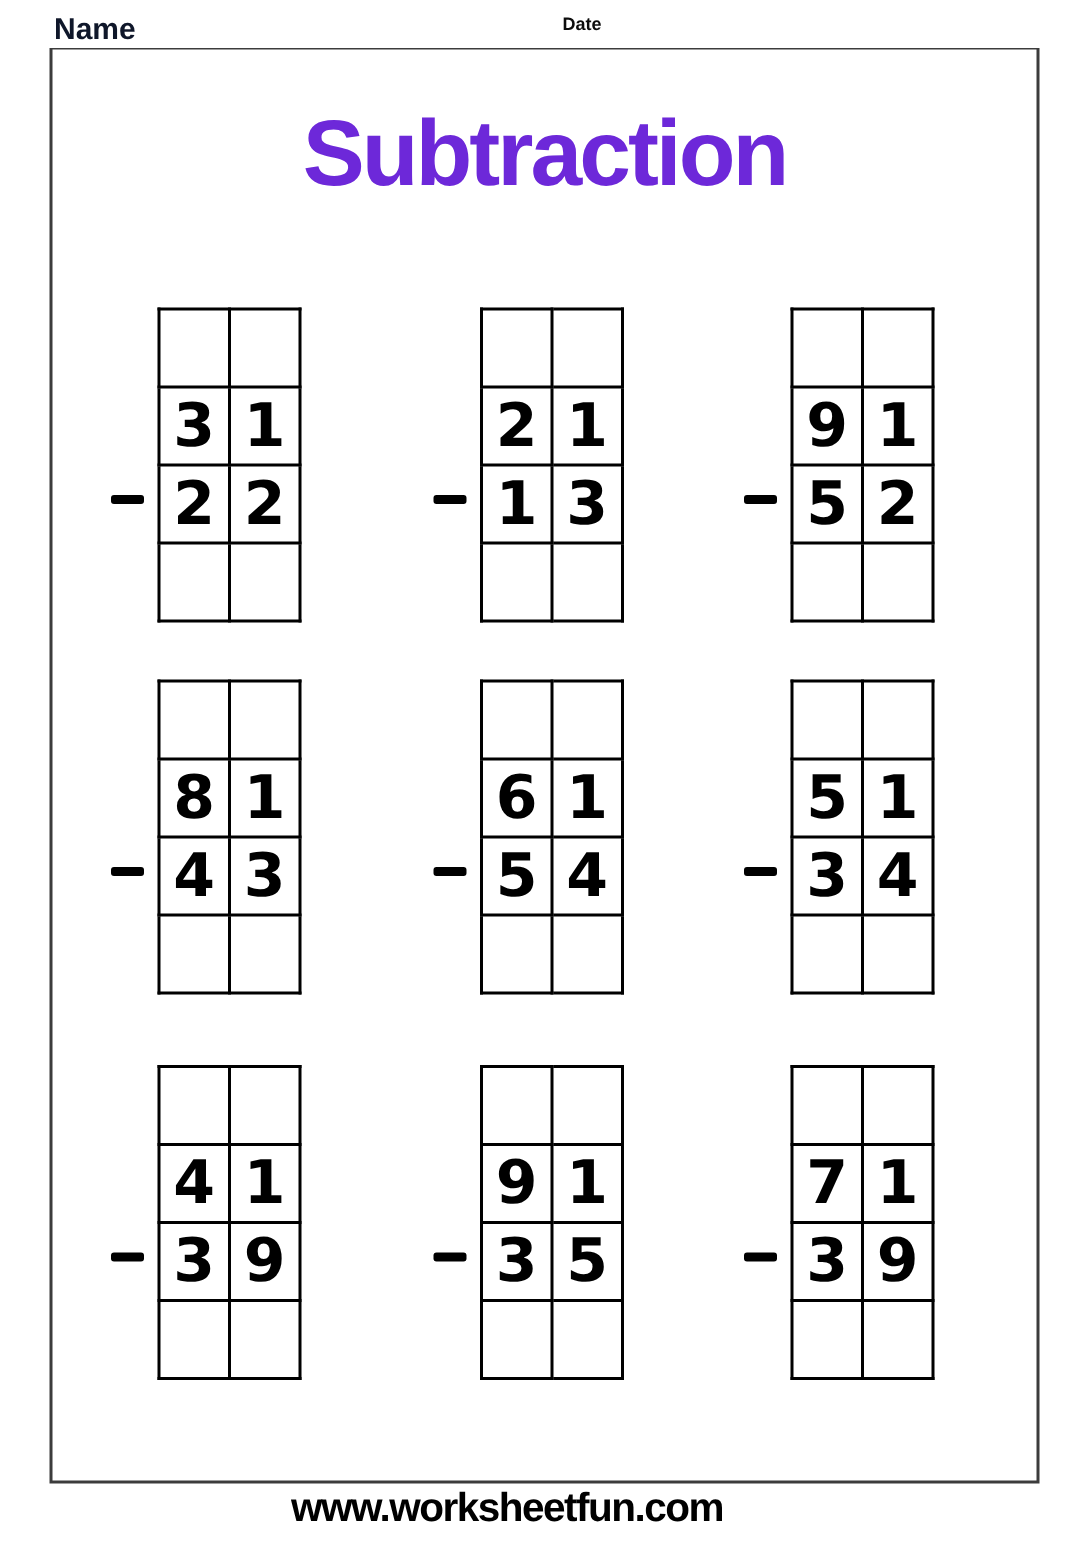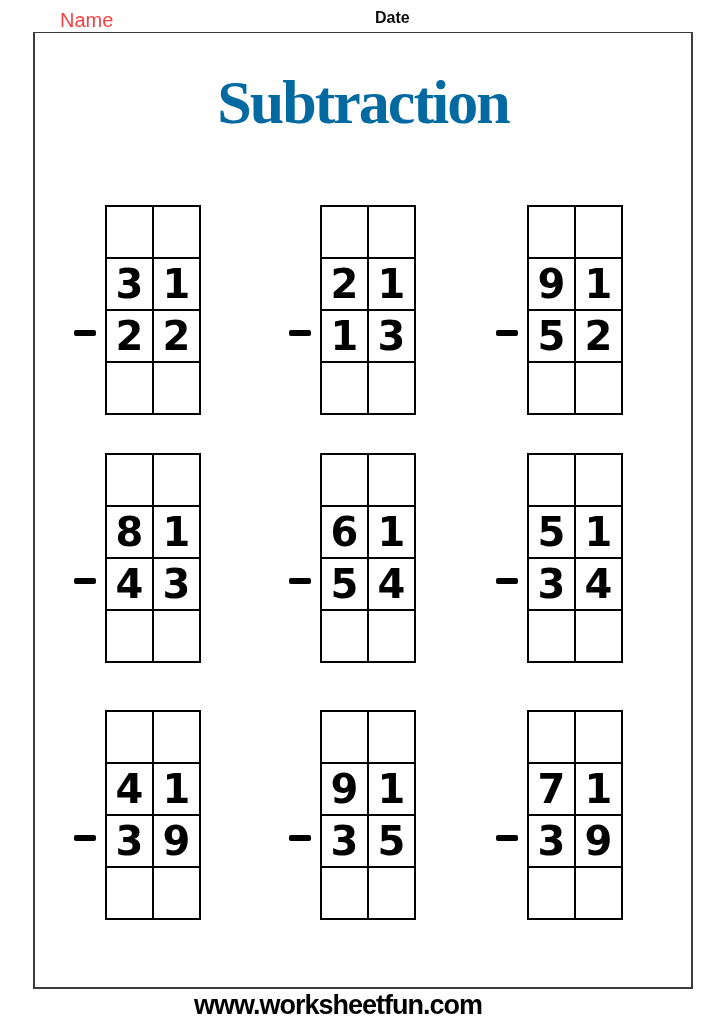--- a/index.html
+++ b/index.html
@@ -1,29 +1,29 @@
 <!DOCTYPE html>
 <html><head>
 <meta charset="utf-8">
 <style>
   html,body{margin:0;padding:0;}
   body{
     width:728px;height:1031px;position:relative;background:#ffffff;
     font-family:"Liberation Sans", sans-serif;color:#000;overflow:hidden;
   }
-  .name-label{position:absolute;left:36px;top:9px;font-size:20px;font-weight:normal;color:#ef4444;margin-left:24px;}
-  .date-label{position:absolute;left:375px;top:9px;font-size:16px;font-weight:bold;color:#0d0d0d;}
+  .name-label{position:absolute;left:36px;top:9px;font-size:20px;font-weight:bold;color:#0f172a;}
+  .date-label{position:absolute;left:375px;top:9px;font-size:12px;font-weight:bold;color:#0d0d0d;}
   .box{
     position:absolute;left:33px;top:32px;width:660px;height:957px;box-sizing:border-box;
     border:2px solid #3c3c3c;border-top-width:1px;background:#fff;
   }
   .title{
     position:absolute;top:34px;left:0;right:0;text-align:center;
-    font-family:Liberation Serif, serif;font-weight:bold;font-size:62px;
-    letter-spacing:-2px;color:#0369a1;white-space:nowrap;
+    font-family:Liberation Sans, sans-serif;font-weight:bold;font-size:62px;
+    letter-spacing:-2px;color:#6d28d9;white-space:nowrap;
   }
   .problem{position:absolute;width:96px;}
   .p1{left:70px;top:172px;} .p2{left:285px;top:172px;} .p3{left:492px;top:172px;}
   .p4{left:70px;top:420px;} .p5{left:285px;top:420px;} .p6{left:492px;top:420px;}
   .p7{left:70px;top:677px;} .p8{left:285px;top:677px;} .p9{left:492px;top:677px;}
   .minus{position:absolute;left:-31px;top:125px;width:22px;height:6px;background:#000;border-radius:2px;}
   table.grid{border-collapse:collapse;background:#fff;}
   table.grid td{
     width:45px;height:50px;padding:0;border:2px solid #000;
     text-align:center;vertical-align:middle;line-height:1;

